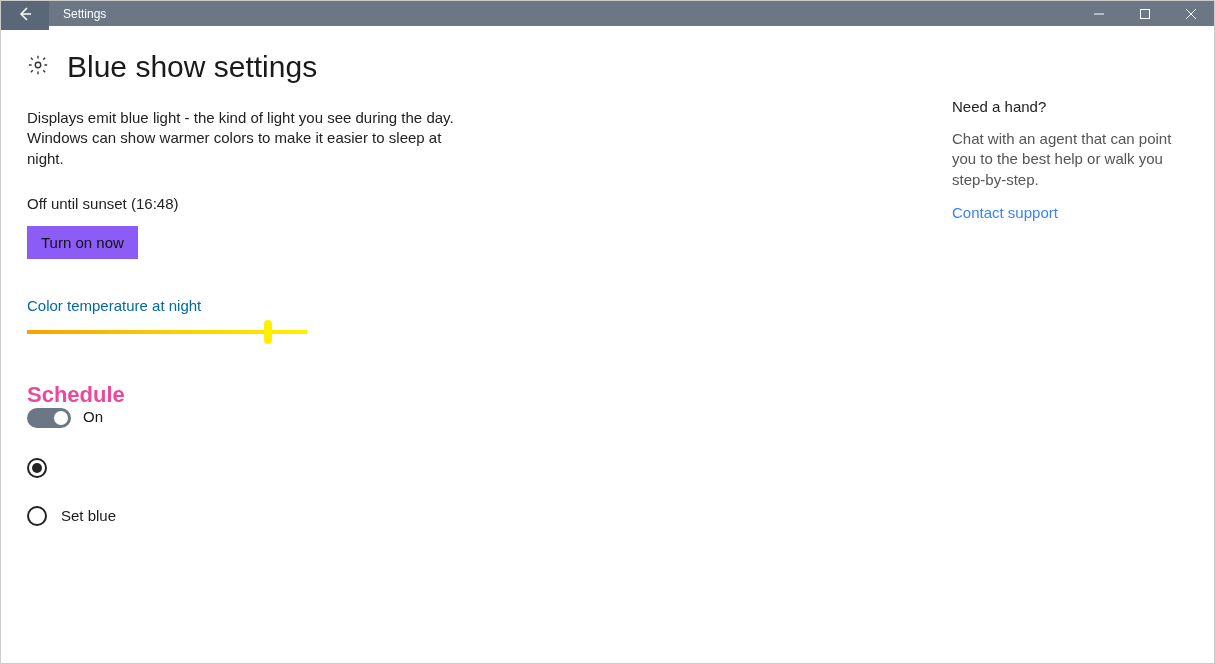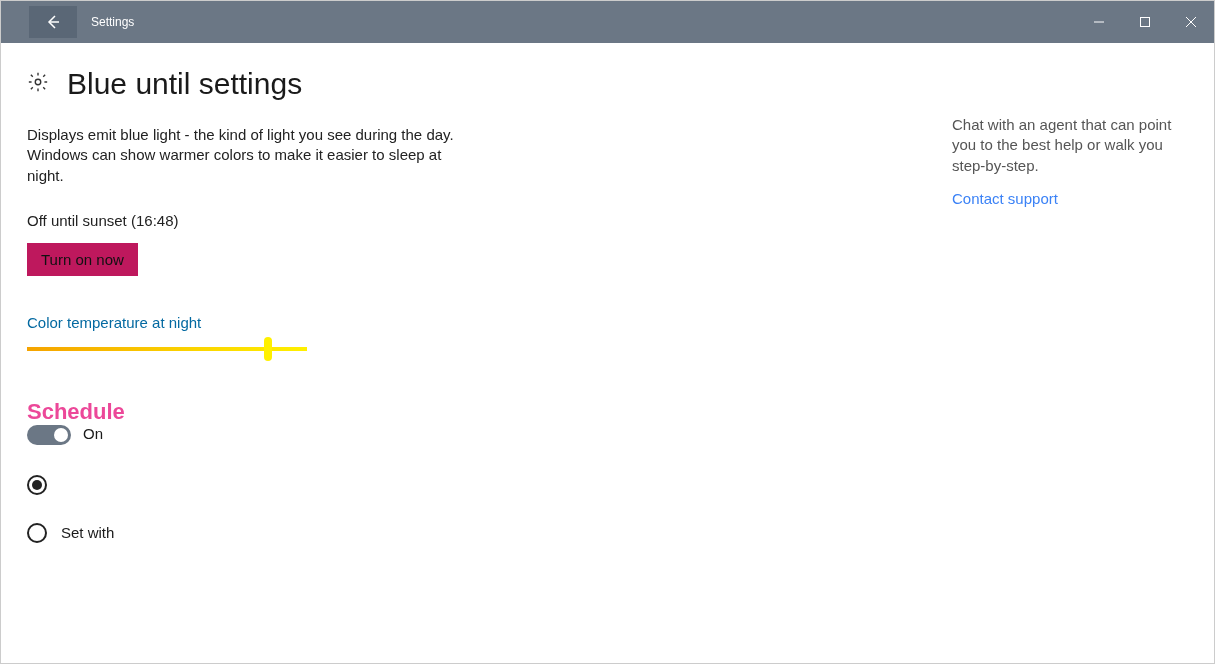--- a/index.html
+++ b/index.html
@@ -1,24 +1,23 @@
 <!DOCTYPE html>
 <html><head>
 <meta charset="utf-8">
 <style>
 * { margin: 0; padding: 0; box-sizing: border-box; font-family: "Segoe UI", -apple-system, sans-serif; }
 body { background: #fff; width: 1215px; height: 664px; overflow: hidden; border: 1px solid #ccc; }
 
 .titlebar {
-  height: 42px;
+  height: 25px;
   background: #6b7785;
   display: flex;
   align-items: center;
   color: #fff;
-  padding-left: 28px;
 }
 .back-btn {
   width: 48px;
   height: 32px;
   display: flex;
   align-items: center;
   justify-content: center;
   background: #5a6776;
   cursor: pointer;
 }
@@ -75,21 +74,21 @@
   color: #222;
   max-width: 440px;
   margin-bottom: 26px;
 }
 .status {
   font-size: 15px;
   color: #222;
   margin-bottom: 14px;
 }
 .button {
-  background: #be185d;
+  background: #8b5cf6;
   border: none;
   padding: 8px 14px;
   font-size: 15px;
   color: #111;
   cursor: pointer;
   margin-bottom: 38px;
   display: inline-block;
 }
 
 .slider-label {
@@ -225,21 +224,21 @@
 
 <div class="content">
   <div class="main-col">
     <div class="page-header">
       <span class="gear-icon">
         <svg width="22" height="22" viewBox="0 0 24 24" fill="none" stroke="#333" stroke-width="1.5">
           <circle cx="12" cy="12" r="3"></circle>
           <path d="M12 2v3M12 19v3M4.2 4.2l2.1 2.1M17.7 17.7l2.1 2.1M2 12h3M19 12h3M4.2 19.8l2.1-2.1M17.7 6.3l2.1-2.1"></path>
         </svg>
       </span>
-      <h1 class="page-title">Blue until settings</h1>
+      <h1 class="page-title">Blue show settings</h1>
     </div>
 
     <p class="desc">Displays emit blue light - the kind of light you see during the day. Windows can show warmer colors to make it easier to sleep at night.</p>
 
     <div class="status">Off until sunset (16:48)</div>
 
     <button class="button">Turn on now</button>
 
     <div class="slider-label">Color temperature at night</div>
     <div class="slider-wrap">
@@ -258,21 +257,22 @@
     </div>
 
     <div class="radio-row">
       <div class="radio">
         <div class="radio-dot"></div>
       </div>
     </div>
 
     <div class="radio-row">
       <div class="radio"></div>
-      <span class="radio-label">Set with</span>
+      <span class="radio-label">Set blue</span>
     </div>
   </div>
 
   <div class="side-col">
+    <div class="side-header">Need a hand?</div>
     <div class="side-text">Chat with an agent that can point you to the best help or walk you step-by-step.</div>
     <div class="side-link">Contact support</div>
   </div>
 </div>
 
 </body></html>

